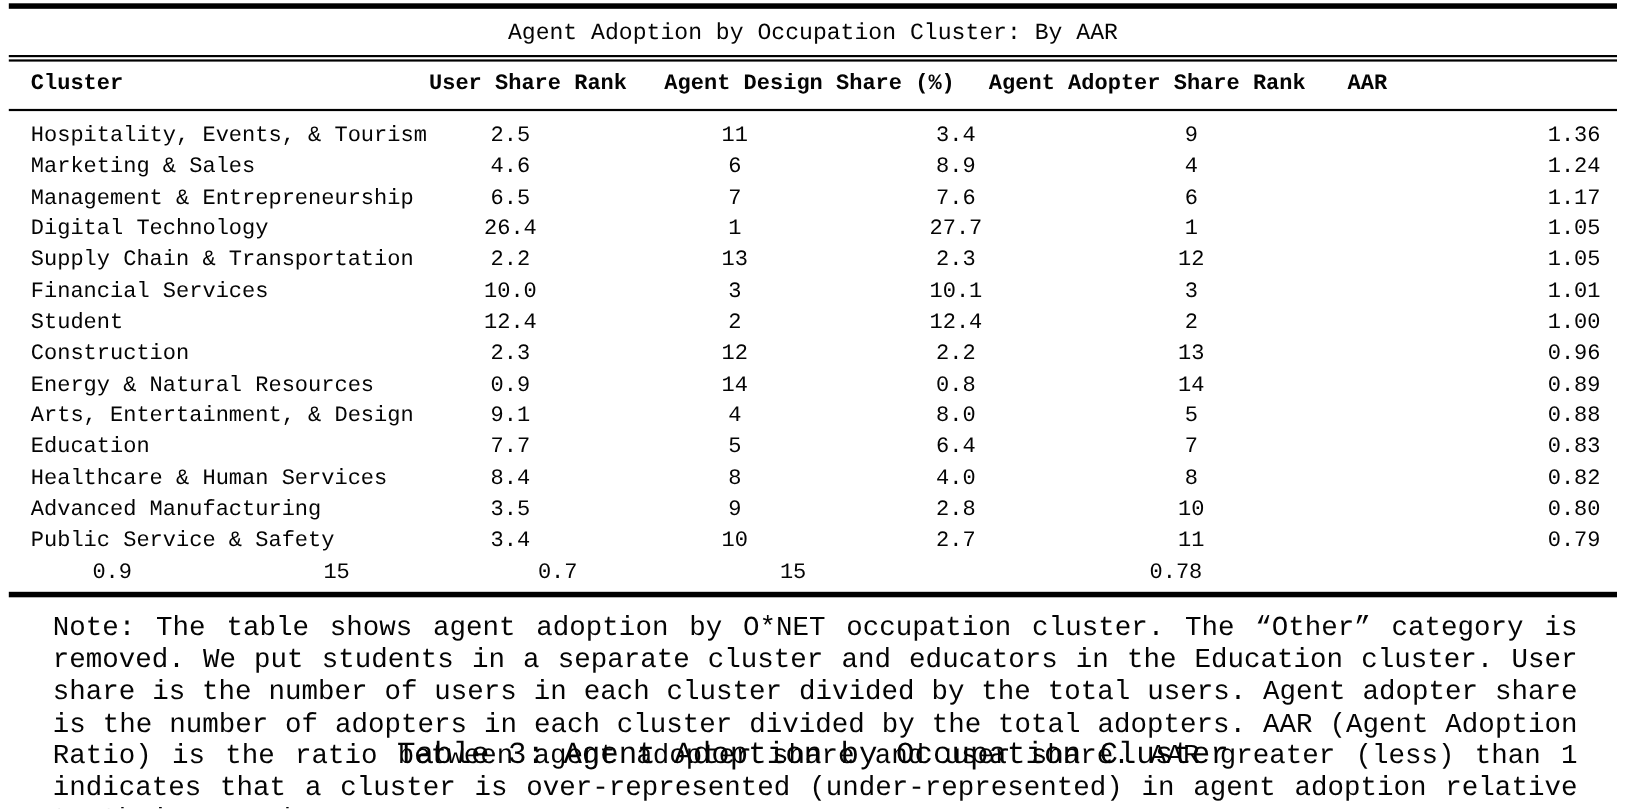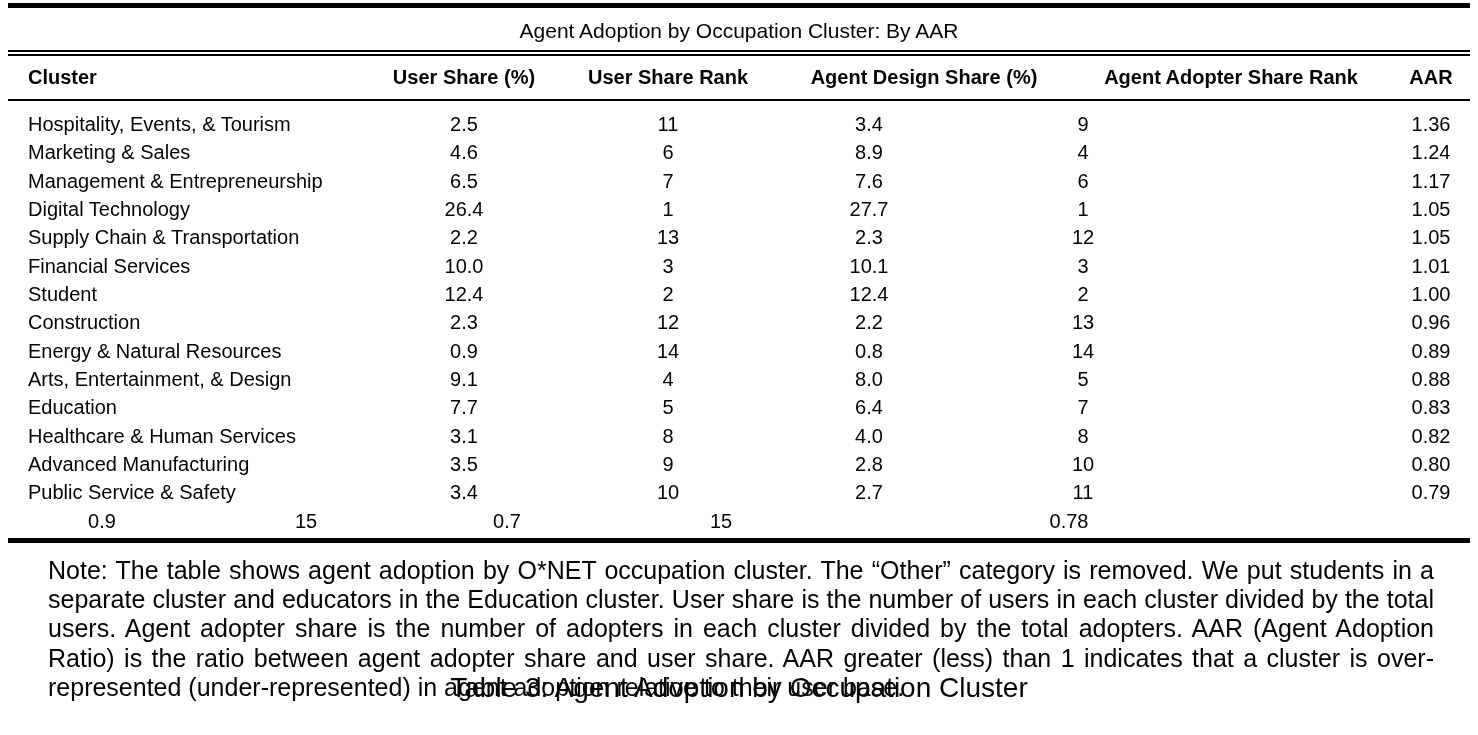--- a/index.html
+++ b/index.html
@@ -2,21 +2,21 @@
 <html><head>
 <meta charset="utf-8">
 <style>
   html, body { margin: 0; padding: 0; background: #ffffff; }
   .page {
     position: relative;
     width: 1478px;
     height: 735px;
     background: #ffffff;
     color: #040404;
-    font-family: Liberation Sans, sans-serif;
+    font-family: Liberation Mono, monospace;
     overflow: hidden;
   }
   .rule { position: absolute; left: 8px; width: 1462px; background: #000; }
   .rule-top { top: 3px; height: 5px; }
   .rule-double {
     top: 50px; height: 6px; background: transparent;
     border-top: 2px solid #000; border-bottom: 2px solid #000;
     box-sizing: border-box;
   }
   .rule-mid { top: 99px; height: 2px; }
@@ -62,21 +62,20 @@
 <div class="page">
 
   <div class="rule rule-top"></div>
 
   <div class="tbl-title">Agent Adoption by Occupation Cluster: By AAR</div>
 
   <div class="rule rule-double"></div>
 
   <div class="hdr">
     <div class="c1">Cluster</div>
-    <div class="c2">User Share (%)</div>
     <div class="c3">User Share Rank</div>
     <div class="c4">Agent Design Share (%)</div>
     <div class="c5">Agent Adopter Share Rank</div>
     <div class="c6">AAR</div>
   </div>
 
   <div class="rule rule-mid"></div>
 
   <div class="tbody">
       <div class="row">
@@ -162,21 +161,21 @@
       <div class="row">
         <div class="c1">Education</div>
         <div class="c2">7.7</div>
         <div class="c3">5</div>
         <div class="c4">6.4</div>
         <div class="c5">7</div>
         <div class="c6">0.83</div>
       </div>
       <div class="row">
         <div class="c1">Healthcare &amp; Human Services</div>
-        <div class="c2">3.1</div>
+        <div class="c2">8.4</div>
         <div class="c3">8</div>
         <div class="c4">4.0</div>
         <div class="c5">8</div>
         <div class="c6">0.82</div>
       </div>
       <div class="row">
         <div class="c1">Advanced Manufacturing</div>
         <div class="c2">3.5</div>
         <div class="c3">9</div>
         <div class="c4">2.8</div>

